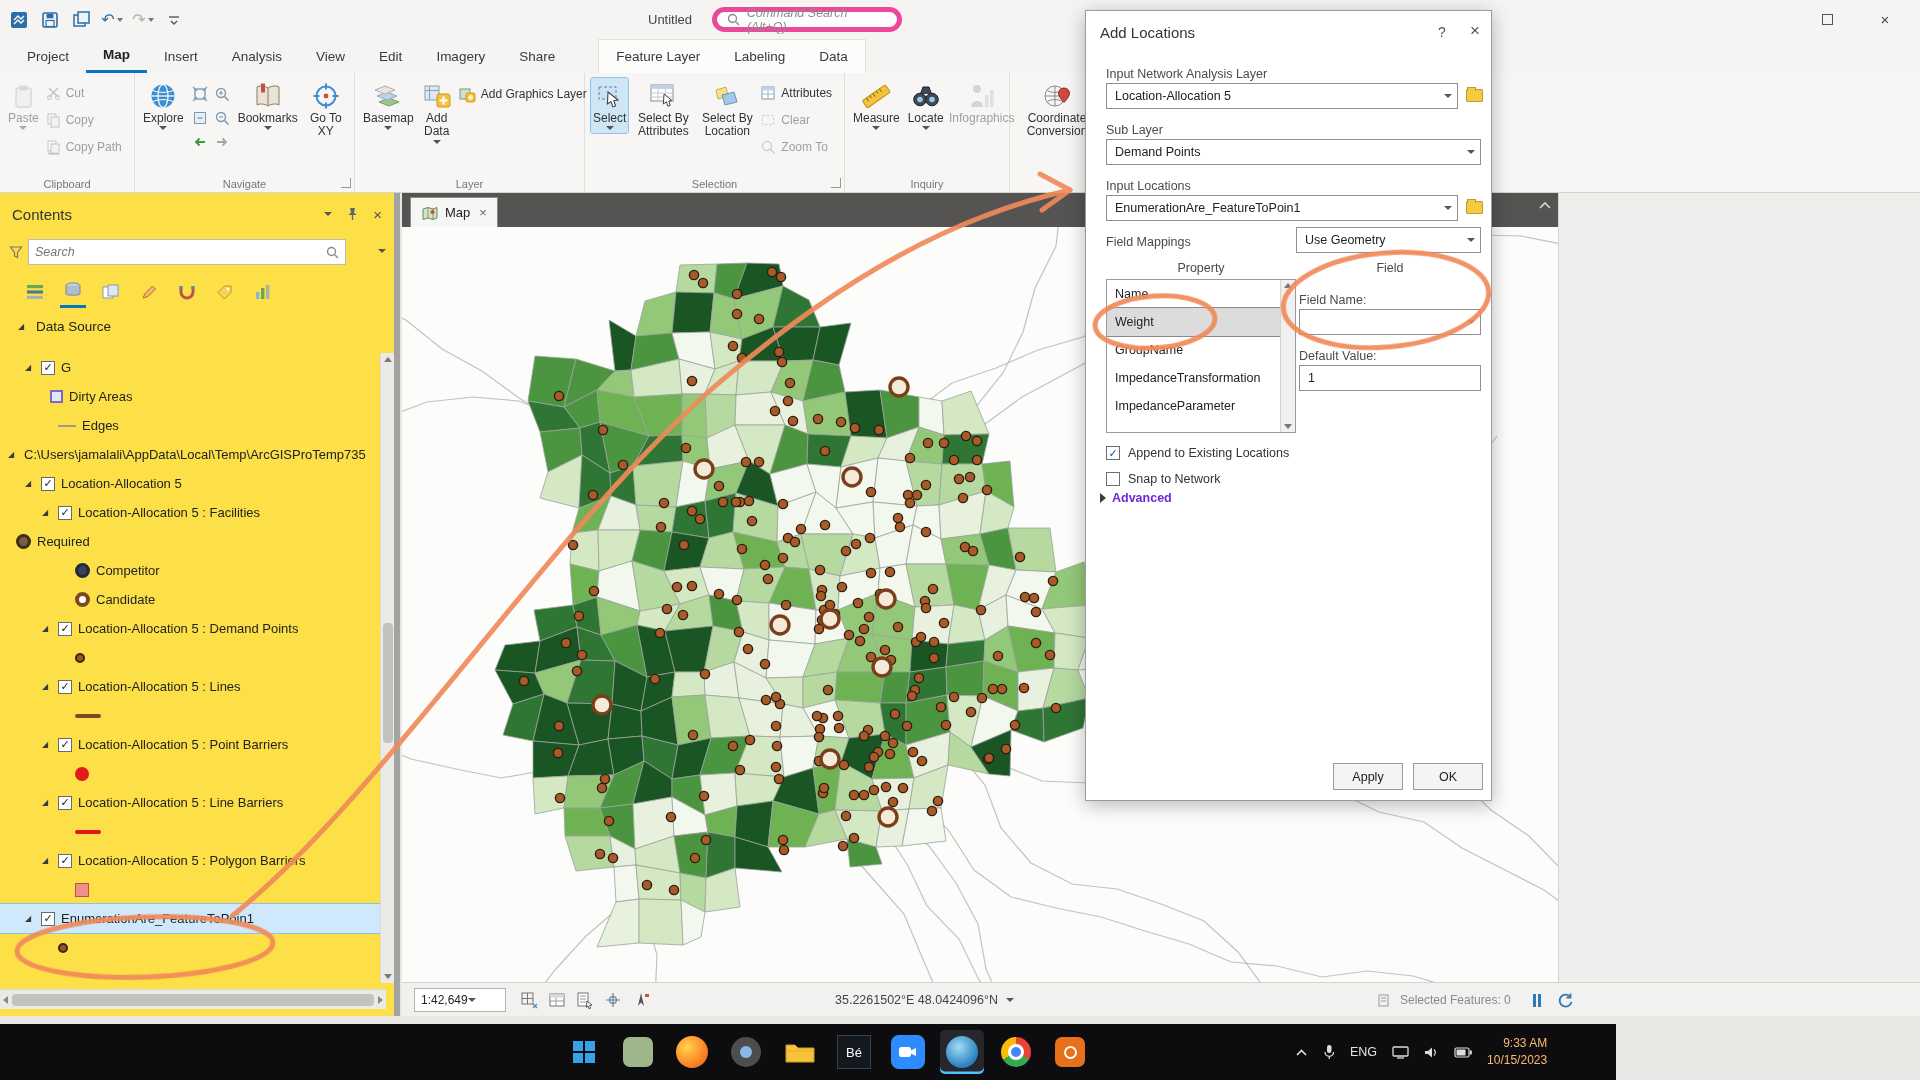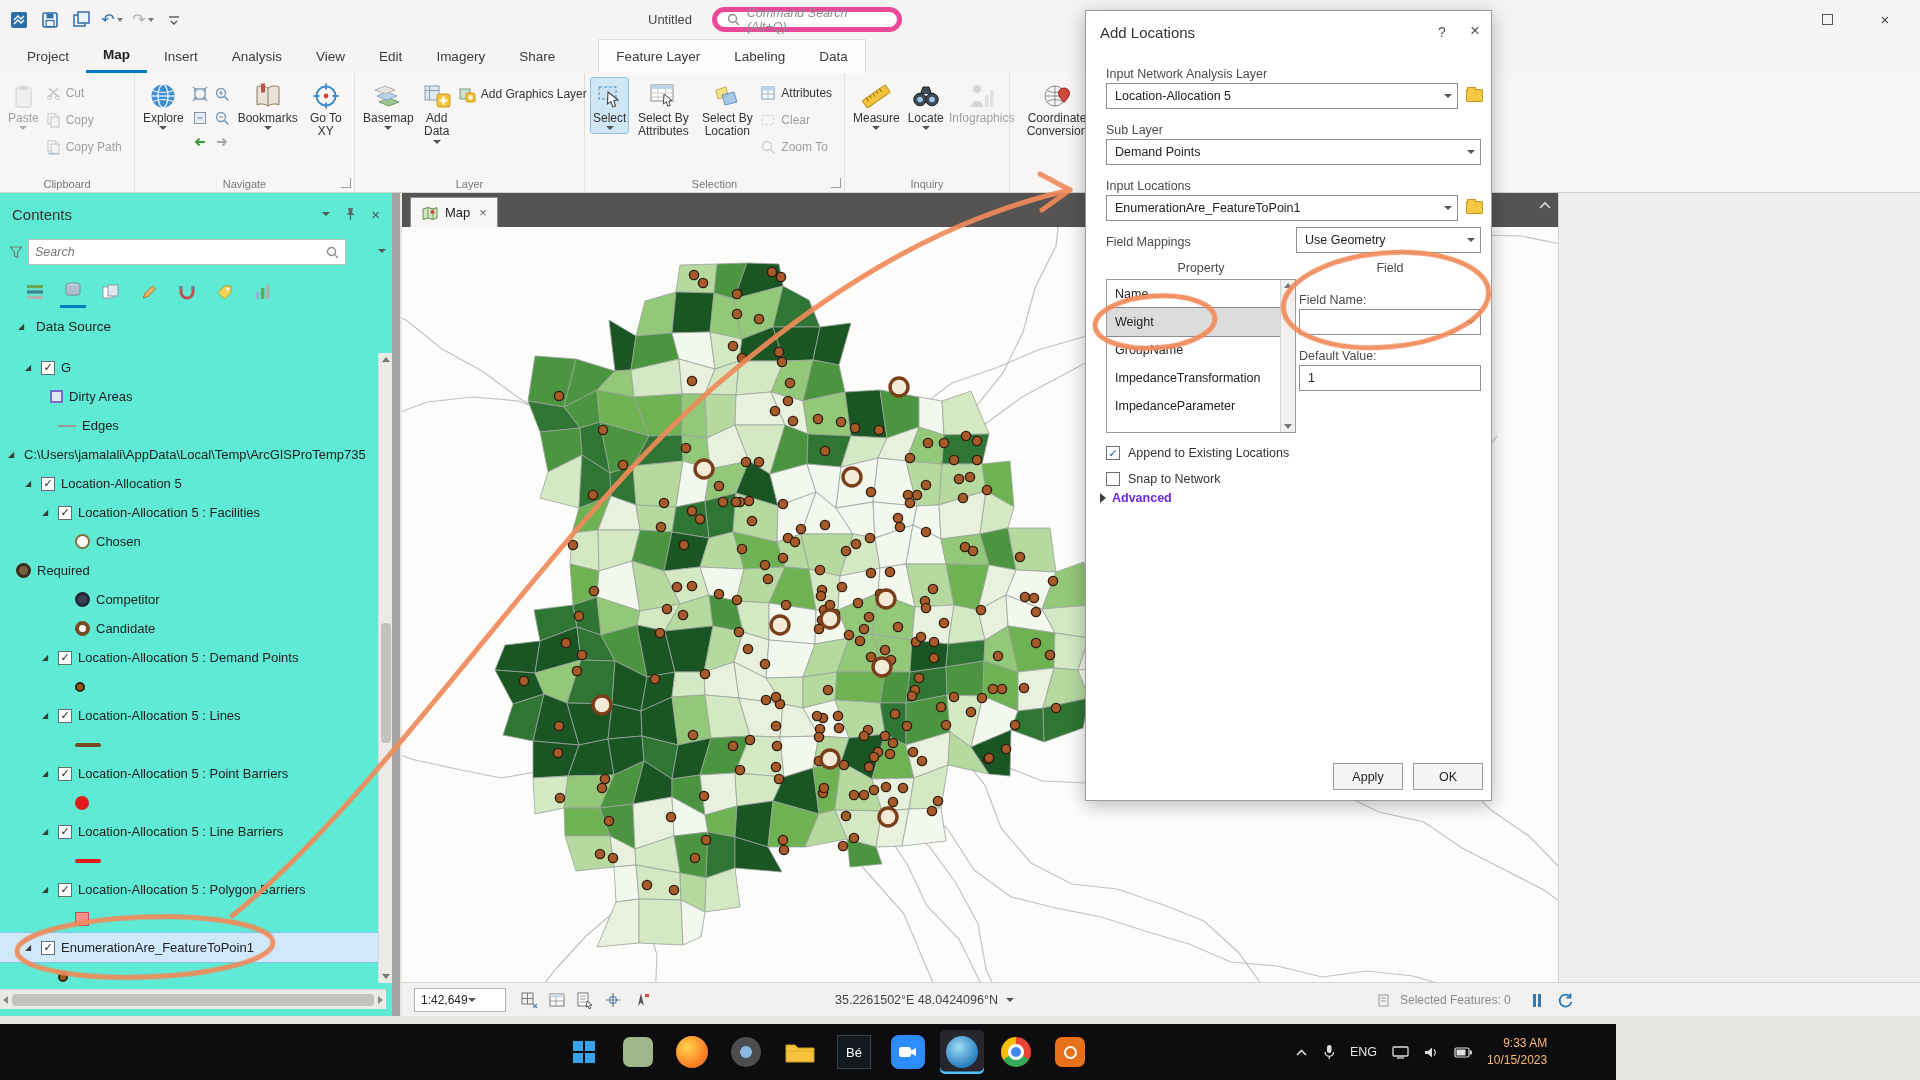--- a/index.html
+++ b/index.html
@@ -32,21 +32,21 @@
 .bigbtn{display:flex;flex-direction:column;align-items:center;gap:1px;padding:3px 2px;border-radius:2px}
 .bigbtn .blabel{font-size:12px;line-height:1.12;text-align:center;color:#333}
 .bigbtn.active{background:#cfe6f5;outline:1px solid #8ec2e8}
 .chev-down{width:0;height:0;border-left:4px solid transparent;border-right:4px solid transparent;border-top:4.5px solid #555}
 .smallcol{display:flex;flex-direction:column;gap:7px;padding-top:5px}
 .smallbtn{display:flex;align-items:center;gap:5px;font-size:12px;height:20px;color:#333;white-space:nowrap}
 .disabled{opacity:.45}
 .minigrid{display:grid;grid-template-columns:20px 20px;grid-auto-rows:22px;gap:2px;padding-top:5px}
 .mgi{display:flex;align-items:center;justify-content:center}
 
-#contents{position:absolute;left:0;top:193px;width:400px;height:823px;background:#5eead4;border-right:8px solid #a3a3a3;overflow:hidden}
+#contents{position:absolute;left:0;top:193px;width:400px;height:823px;background:#fde047;border-right:6px solid #a3a3a3;overflow:hidden}
 #contents .hdr{position:absolute;left:0;top:0;width:100%;height:42px;display:flex;align-items:center;padding:0 12px;font-size:15px;color:#333}
 .hdr-icons{margin-left:auto;display:flex;gap:14px;align-items:center;color:#555}
 #csearch{position:absolute;left:28px;top:46px;width:318px;height:26px;border:1px solid #bdbbb8;background:#fff;display:flex;align-items:center;padding:0 6px}
 #csearch input{border:none;outline:none;flex:1;font-size:12.5px;font-style:italic;color:#666;font-family:inherit;background:transparent}
 #ctabbar{position:absolute;left:22px;top:84px;display:flex;gap:12px;height:32px;align-items:center}
 .ctab{padding:3px 3px 6px;display:flex;align-items:center}
 .ctab.active{border-bottom:3px solid var(--accent)}
 #csection{position:absolute;left:18px;top:126px;display:flex;align-items:center;gap:8px;font-size:13.5px;color:#222}
 #tree{position:absolute;left:0;top:160px;width:386px;height:630px;overflow:hidden;font-size:13px}
 .trow{height:29px;display:flex;align-items:center;gap:6px;white-space:nowrap;color:#222}
@@ -538,25 +538,20 @@
       </div>
       <div class="trow" style="padding-left: 25px;">
         <span class="texp">◢</span>
         <span class="tcb">✓</span>
         <span>Location-Allocation 5</span>
       </div>
       <div class="trow" style="padding-left: 42px;">
         <span class="texp">◢</span>
         <span class="tcb">✓</span>
         <span>Location-Allocation 5 : Facilities</span>
-      </div>
-      <div class="trow" style="padding-left: 59px;">
-        <span class="tspacer"></span>
-        <span class="ticon chosen"></span>
-        <span>Chosen</span>
       </div>
       <div class="trow" style="">
         <span class="tspacer"></span>
         <span class="ticon required"></span>
         <span>Required</span>
       </div>
       <div class="trow" style="padding-left: 59px;">
         <span class="tspacer"></span>
         <span class="ticon competitor"></span>
         <span>Competitor</span>

